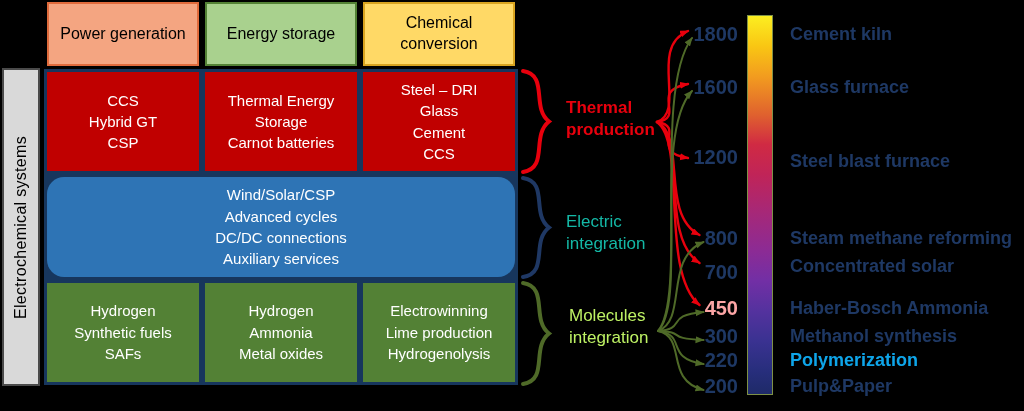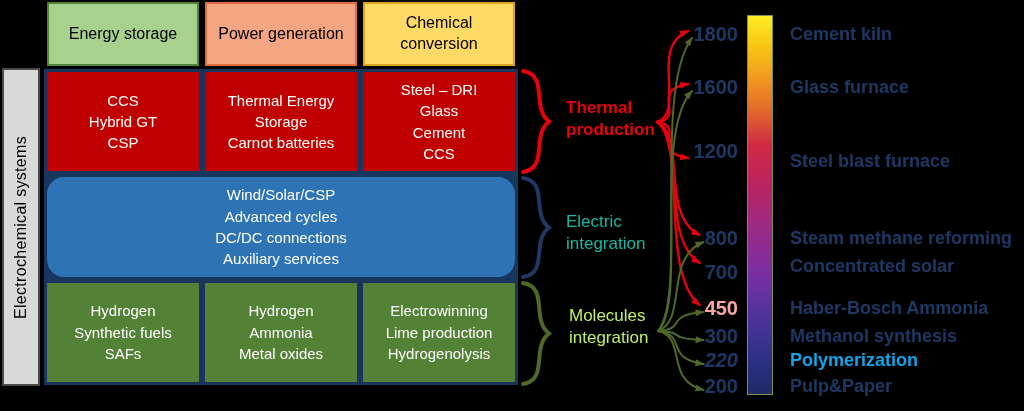--- a/index.html
+++ b/index.html
@@ -23,25 +23,25 @@
 </head>
 <body>
 
 <div class="stage">
 
   <div class="sidebar" style="background: rgb(217, 217, 217);">
     <span class="sidebar-text">Electrochemical systems</span>
   </div>
 
   <div class="headers">
+    <div class="hdr" style="background: rgb(244, 165, 129); border-color: rgb(224, 107, 60);">
+      <span>Power generation</span>
+    </div>
     <div class="hdr" style="background: rgb(169, 209, 142); border-color: rgb(83, 130, 53);">
       <span>Energy storage</span>
-    </div>
-    <div class="hdr" style="background: rgb(244, 165, 129); border-color: rgb(224, 107, 60);">
-      <span>Power generation</span>
     </div>
     <div class="hdr" style="background: rgb(255, 217, 102); border-color: rgb(217, 164, 32);">
       <span>Chemical conversion</span>
     </div>
   </div>
 
   <div class="matrix" style="background: rgb(23, 54, 93);">
     <div class="cell" style="background: rgb(192, 0, 0);">CCS
 Hybrid GT
 CSP</div>
@@ -74,31 +74,31 @@
   <div class="int-label" id="int-molecules" style="color: #bef264; font-weight: normal;">Molecules
 integration</div>
 
   <div class="colorbar" style="background: linear-gradient(rgb(252, 238, 33) 0%, rgb(249, 198, 19) 8%, rgb(242, 156, 31) 16%, rgb(224, 98, 46) 26%, rgb(208, 42, 67) 34%, rgb(192, 36, 88) 42%, rgb(166, 40, 120) 52%, rgb(140, 43, 148) 62%, rgb(114, 47, 165) 70%, rgb(84, 50, 158) 78%, rgb(58, 50, 145) 86%, rgb(39, 46, 124) 94%, rgb(30, 42, 104) 100%);"></div>
 
   <div id="scale-rows">
       <div class="temp-label" style="top: 34px; color: rgb(30, 56, 100);">1800</div>
       <div class="process-label" style="top: 34px; color: rgb(30, 56, 100);">Cement kiln</div>
       <div class="temp-label" style="top: 87px; color: rgb(30, 56, 100);">1600</div>
       <div class="process-label" style="top: 87px; color: rgb(30, 56, 100);">Glass furnace</div>
-      <div class="temp-label" style="top: 151px; color: rgb(30, 56, 100);">1200</div>
+      <div class="temp-label" style="top: 157px; color: rgb(30, 56, 100);">1200</div>
       <div class="process-label" style="top: 161px; color: rgb(30, 56, 100);">Steel blast furnace</div>
       <div class="temp-label" style="top: 238px; color: rgb(30, 56, 100);">800</div>
       <div class="process-label" style="top: 238px; color: rgb(30, 56, 100);">Steam methane reforming</div>
       <div class="temp-label" style="top: 272px; color: rgb(30, 56, 100);">700</div>
       <div class="process-label" style="top: 266px; color: rgb(30, 56, 100);">Concentrated solar</div>
       <div class="temp-label" style="top: 308px; color: #fca5a5;">450</div>
       <div class="process-label" style="top: 308px; color: rgb(30, 56, 100);">Haber-Bosch Ammonia</div>
       <div class="temp-label" style="top: 336px; color: rgb(30, 56, 100);">300</div>
       <div class="process-label" style="top: 336px; color: rgb(30, 56, 100);">Methanol synthesis</div>
-      <div class="temp-label" style="top: 360px; color: rgb(30, 56, 100); font-style: italic;">220</div>
+      <div class="temp-label" style="top: 360px; color: rgb(30, 56, 100);">220</div>
       <div class="process-label" style="top: 360px; color: #0ea5e9;">Polymerization</div>
       <div class="temp-label" style="top: 386px; color: rgb(30, 56, 100);">200</div>
       <div class="process-label" style="top: 386px; color: rgb(30, 56, 100);">Pulp&amp;Paper</div>
     </div>
 
   <svg id="overlay" viewBox="0 0 1024 411" xmlns="http://www.w3.org/2000/svg">
     <defs>
       <marker id="arrow-red" markerUnits="userSpaceOnUse" markerWidth="11" markerHeight="9" refX="8" refY="3.5" orient="auto">
         <path d="M0,0 L9,3.5 L0,7 Z" fill="#E8000D"></path>
       </marker>

